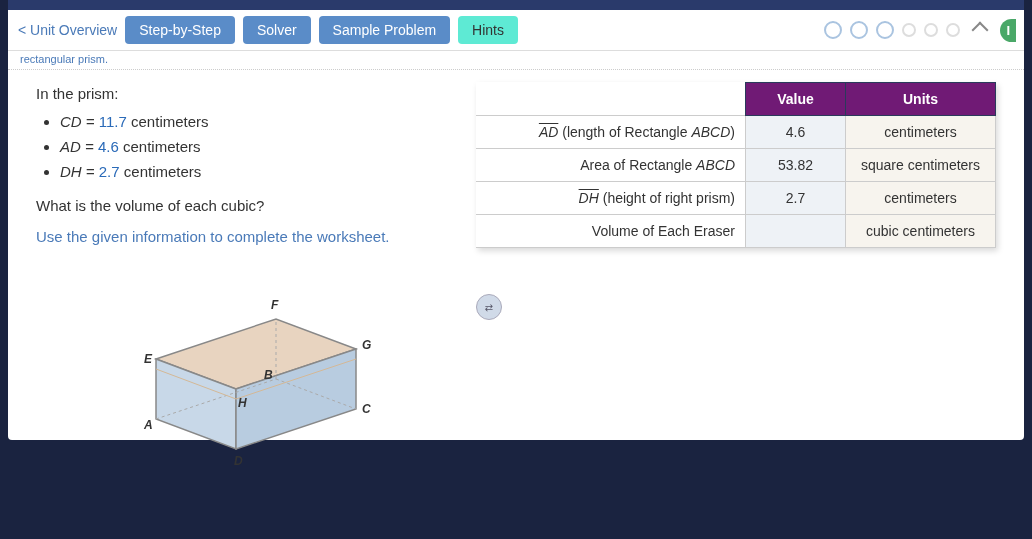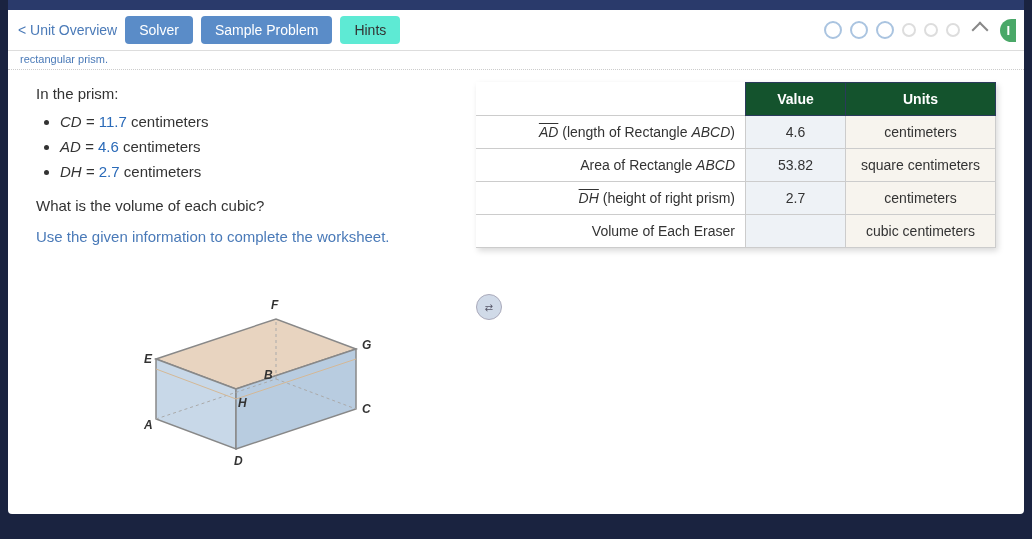--- a/index.html
+++ b/index.html
@@ -9,21 +9,21 @@
     width: 1032px;
     height: 539px;
     overflow: hidden;
     font-size: 14px;
     color: #333;
   }
   .app-window {
     background: #fff;
     margin: 0 8px 8px 8px;
     border-radius: 0 0 4px 4px;
-    height: 504px;
+    height: 430px;
     position: relative;
   }
   .top-bar-dark {
     background: #2a3a6b;
     height: 10px;
     margin: 0 8px;
   }
   .nav-bar {
     display: flex;
     align-items: center;
@@ -99,21 +99,21 @@
     margin-top: 30px;
     margin-left: 80px;
   }
   .data-table {
     border-collapse: collapse;
     width: 520px;
     box-shadow: 2px 3px 6px rgba(0,0,0,0.15);
     font-size: 14px;
   }
   .data-table th {
-    background: #14532d;
+    background: #701a75;
     color: #fff;
     padding: 8px 10px;
     font-weight: bold;
     border: 1px solid #2a3a5b;
     text-align: center;
   }
   .data-table td {
     padding: 8px 10px;
     border: 1px solid #ccc;
     text-align: center;
@@ -147,20 +147,21 @@
   }
 </style>
 </head>
 <body>
 
 <div class="top-bar-dark"></div>
 <div class="app-window">
 
   <div class="nav-bar">
     <span class="overview-link">&lt; Unit Overview</span>
+    <button class="tab-btn tab-blue">Step-by-Step</button>
     <button class="tab-btn tab-blue">Solver</button>
     <button class="tab-btn tab-blue">Sample Problem</button>
     <button class="tab-btn tab-yellow">Hints</button>
     <div class="nav-spacer"></div>
     <div class="nav-circles">
       <span class="circle"></span>
       <span class="circle"></span>
       <span class="circle"></span>
       <span class="circle small"></span>
       <span class="circle small"></span>

